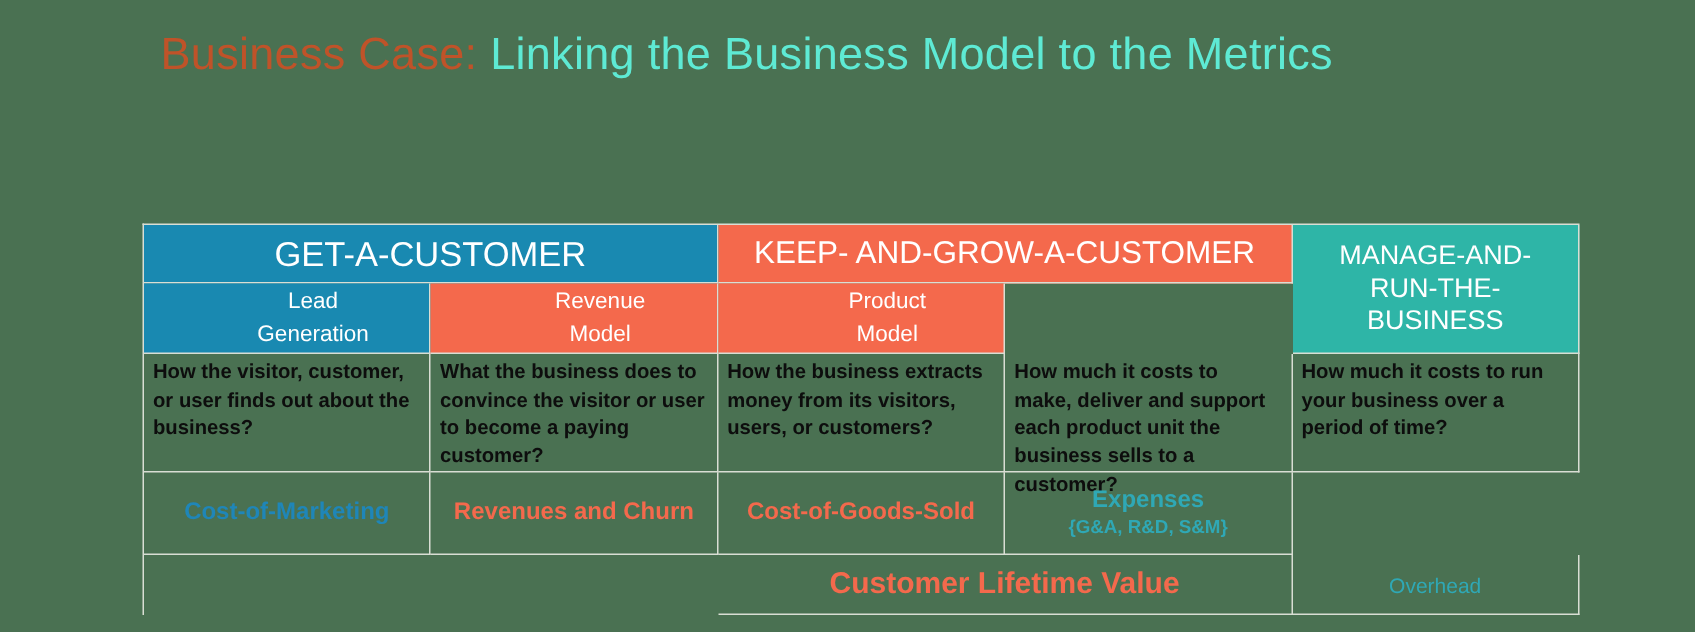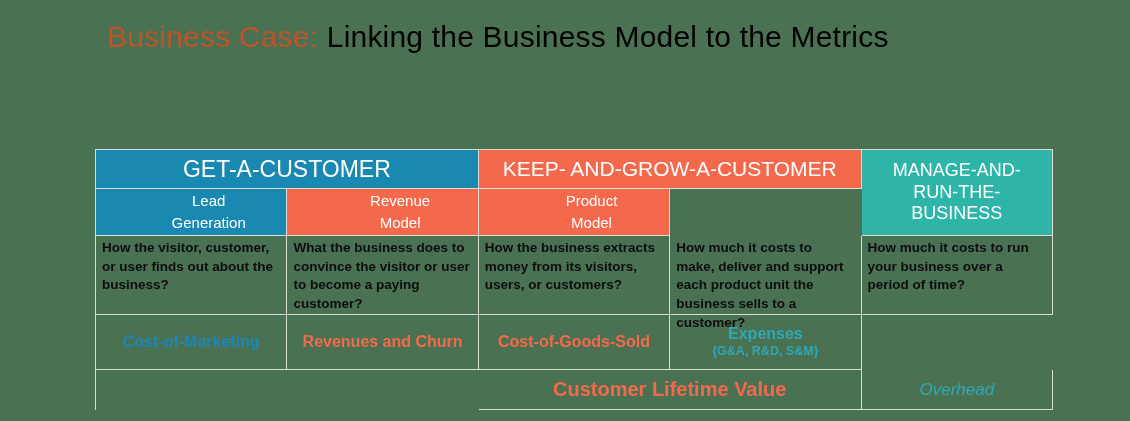--- a/index.html
+++ b/index.html
@@ -12,21 +12,21 @@
   }
   .title {
     position: absolute;
     left: 107px; top: 20px;
     font-size: 30px;
     font-weight: 400;
     letter-spacing: 0.2px;
     white-space: nowrap;
   }
   .title-accent { color: #bf5329; }
-  .title-rest   { color: #000000; }
+  .title-rest   { color: #5eead4; }
 
   .bmtable {
     position: absolute;
     left: 95px; top: 149px;
     width: 957px;
     display: grid;
     grid-template-columns: repeat(5, 1fr);
     grid-template-rows: 39px 47px 79px 55px 40px;
     border-top: 1px solid #d9ded4;
     border-left: 1px solid #d9ded4;
@@ -79,21 +79,21 @@
     font-weight: 700;
     font-size: 16px;
     flex-direction: column;
     line-height: 1.25;
   }
   .metric .sub { font-size: 12.5px; font-weight: 700; }
 
   .summary { grid-row: 5; font-size: 20px; }
   .sum-cac { grid-column: 1 / 3; font-weight: 400; font-size: 21px; }
   .sum-clv { grid-column: 3 / 5; font-weight: 700; }
-  .sum-ovh { grid-column: 5 / 6; font-weight: 400; font-size: 17px; font-style: italic; }
+  .sum-ovh { grid-column: 5 / 6; font-weight: 400; font-size: 14px; }
 
   .txt-blue   { color: #1f86b8; }
   .txt-orange { color: #f4694c; }
   .txt-teal   { color: #2fa8b5; }
 </style>
 </head>
 <body>
 
 <div class="title">
   <span class="title-accent">Business Case:</span>

